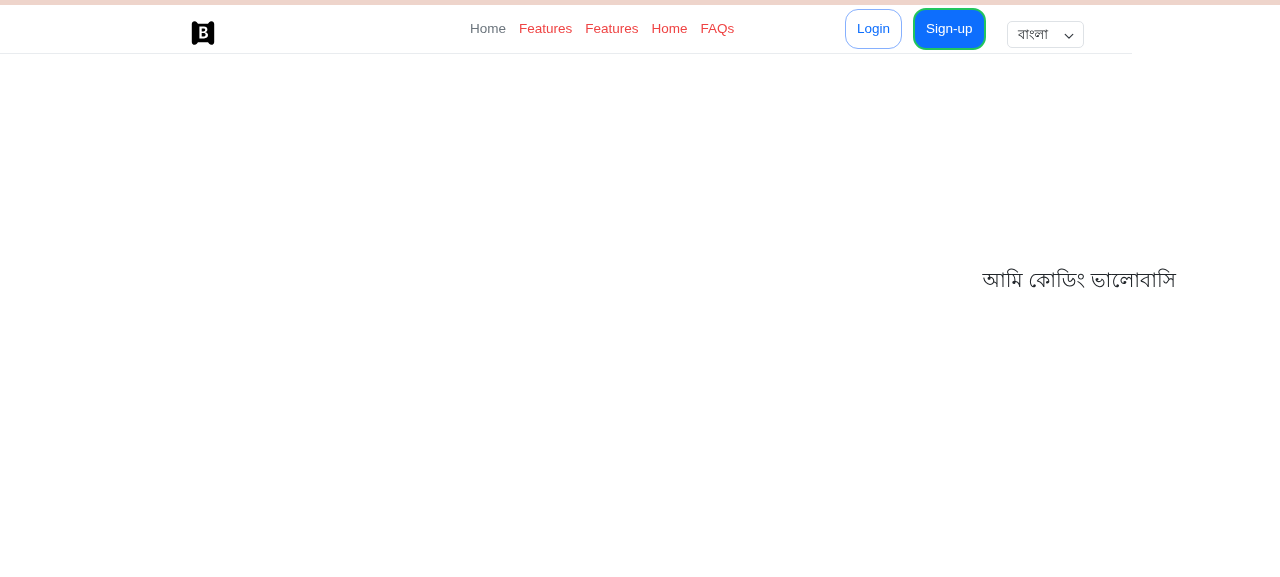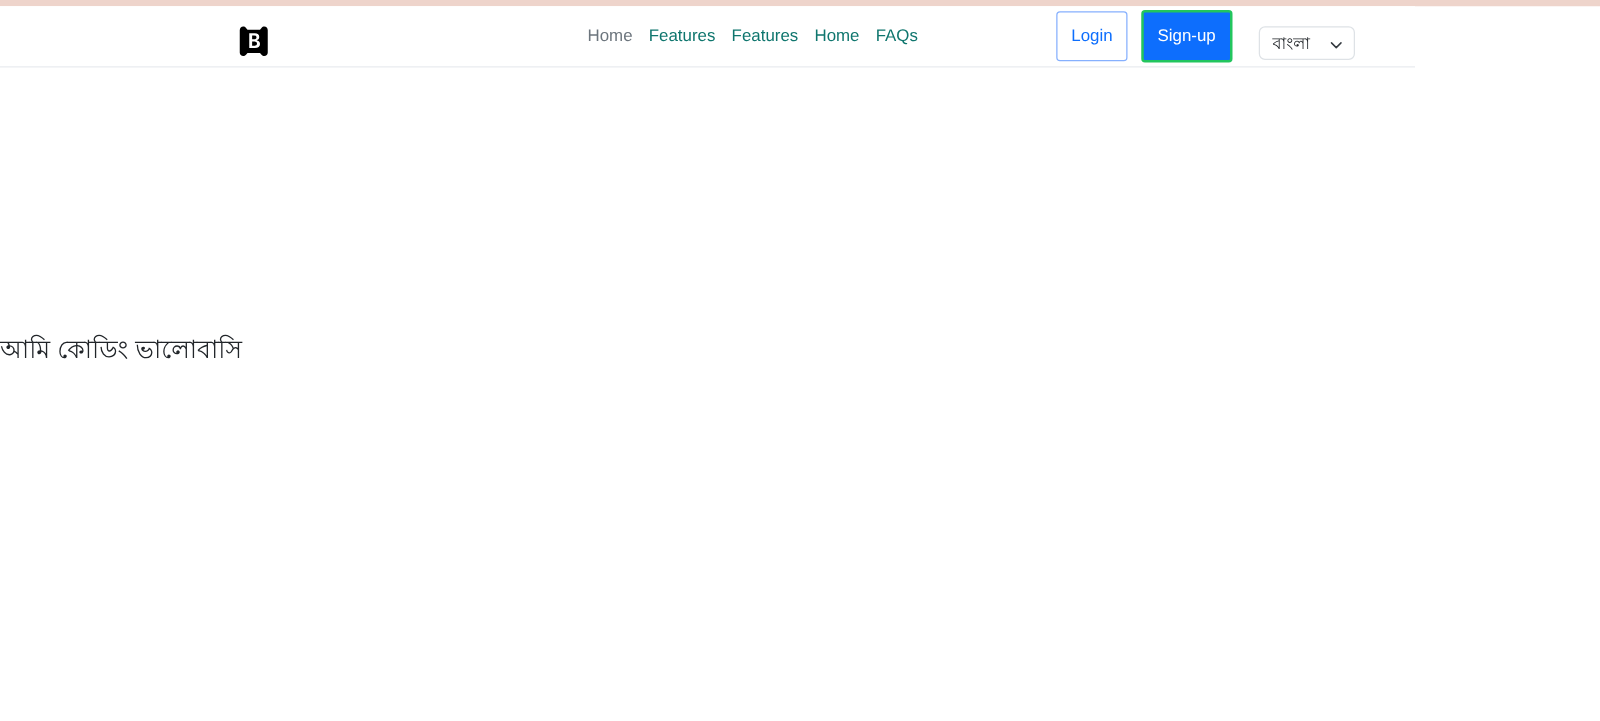--- a/index.html
+++ b/index.html
@@ -52,21 +52,21 @@
     left: 470px;
     top: 0;
     height: 48px;
     display: flex;
     align-items: center;
     gap: 13px;
   }
   .nav-link {
     font-size: 13.5px;
     line-height: 1;
-    color: #0f766e;
+    color: #ef4444;
     text-decoration: none;
     cursor: pointer;
     white-space: nowrap;
   }
   .nav-link.muted {
     color: #6c757d;
   }
 
   .auth-group {
     position: absolute;
@@ -74,21 +74,21 @@
     top: 0;
     height: 48px;
     display: flex;
     align-items: center;
     gap: 11px;
   }
   .btn {
     font-family: "Liberation Sans", "DejaVu Sans", sans-serif;
     font-size: 13.5px;
     line-height: 1;
-    border-radius: 3px;
+    border-radius: 13px;
     padding: 12px 11px;
     cursor: pointer;
     white-space: nowrap;
     box-sizing: border-box;
   }
   .btn-outline {
     color: #0d6efd;
     background: #ffffff;
     border: 1px solid #86b0fe;
   }
@@ -135,21 +135,21 @@
     left: 0;
     width: 1280px;
     height: 522px;
     background: #ffffff;
   }
   .hero-text {
     position: absolute;
     top: 212px;
     left: 0;
     width: 1176px;
-    text-align: left;
+    text-align: right;
     font-size: 20px;
     line-height: 1.3;
     color: #212529;
     font-family: "Liberation Sans", "DejaVu Sans", sans-serif;
   }
 </style>
 </head>
 <body>
 
 <div class="top-strip"></div>

